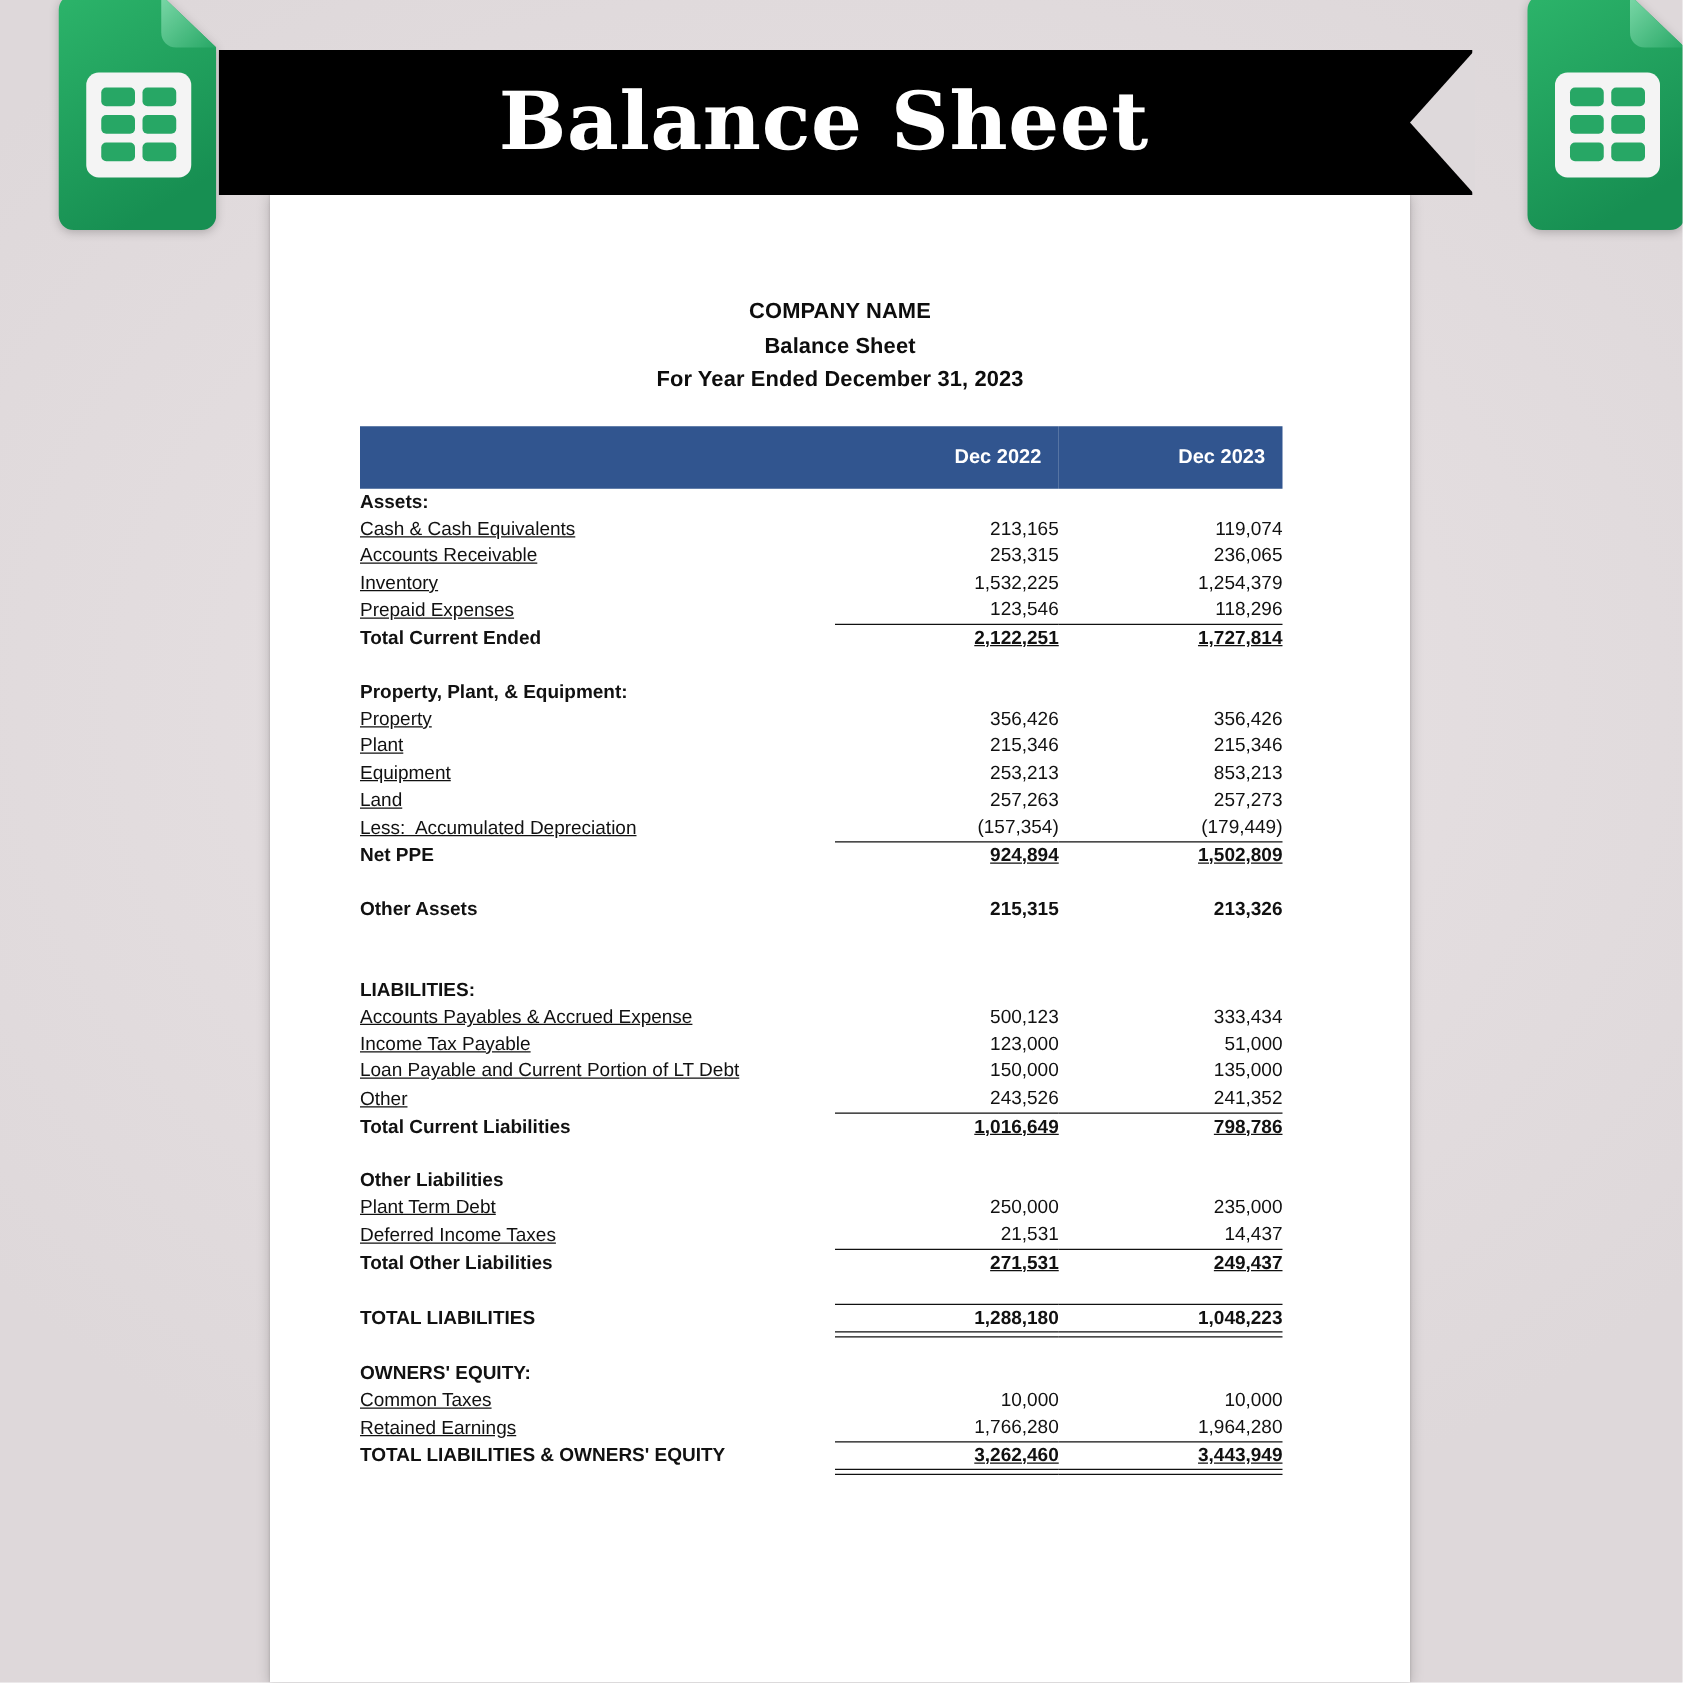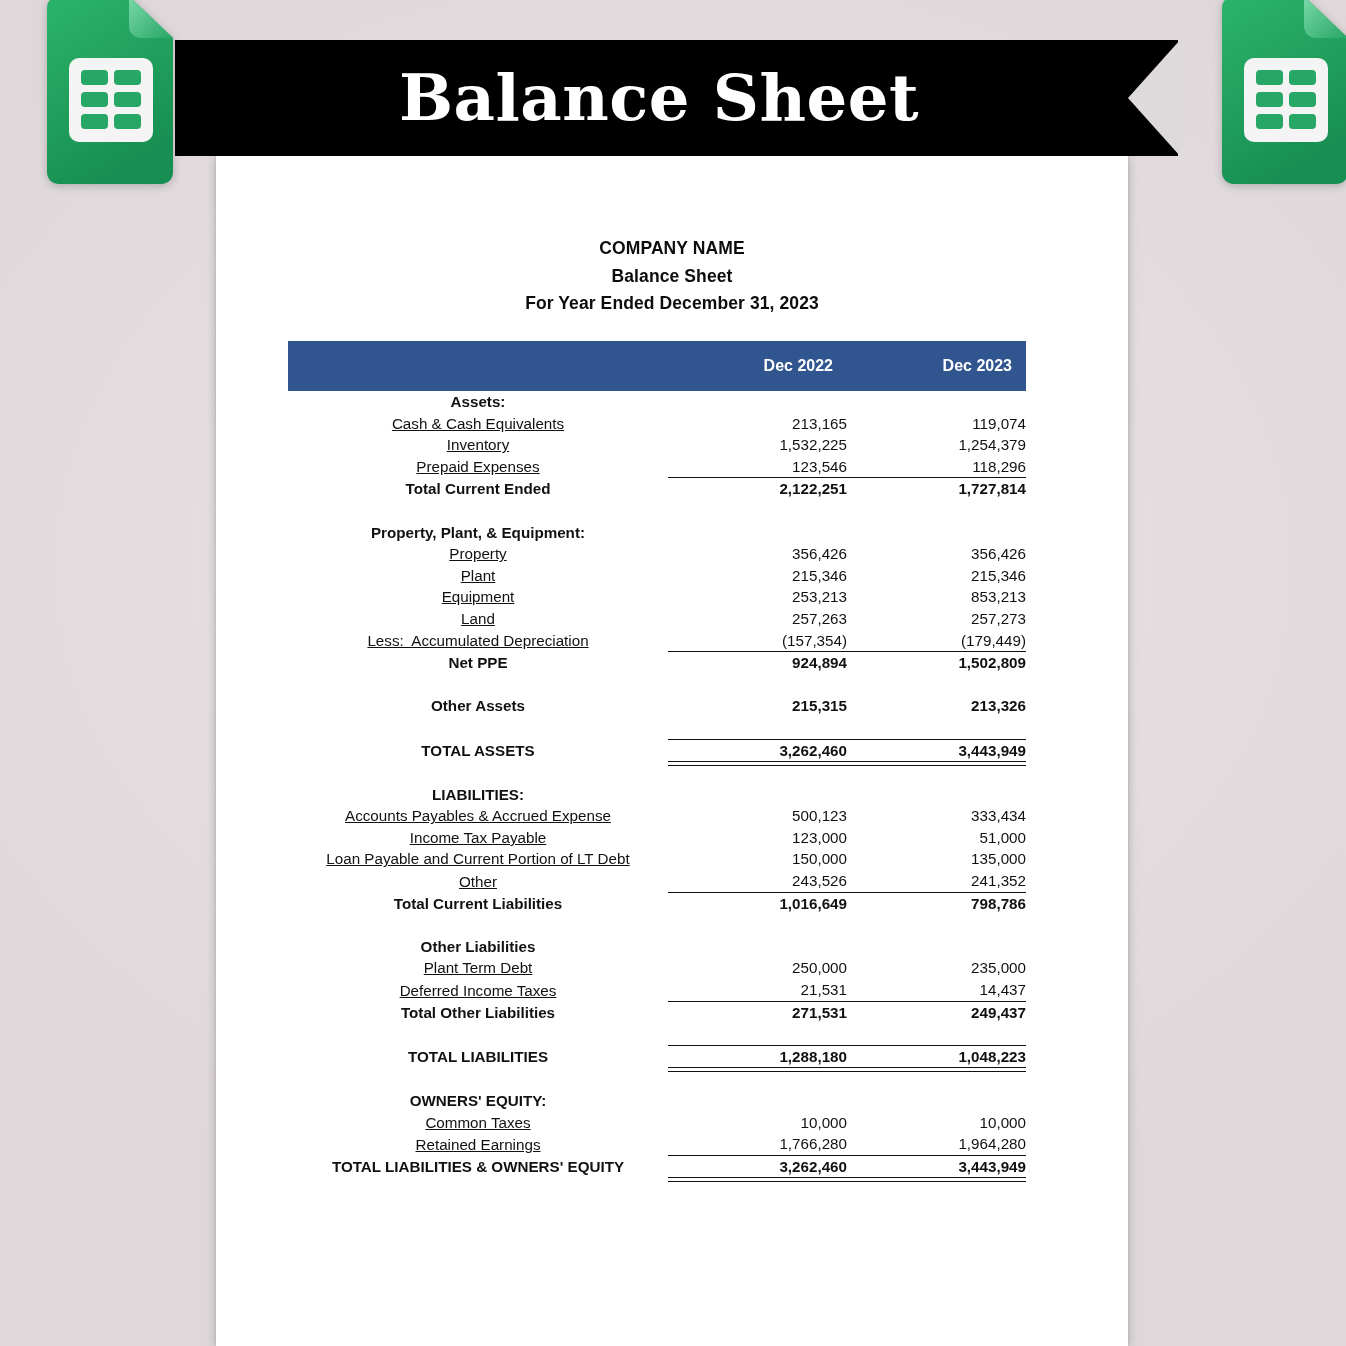--- a/index.html
+++ b/index.html
@@ -121,29 +121,29 @@
   }
   table.bs th.head-blank { text-align: left; }
 
   table.bs td {
     height: 21.6px;
     padding: 0;
     vertical-align: bottom;
     line-height: 21.6px;
     white-space: pre;
   }
-  td.label   { text-align: center; }
+  td.label   { text-align: left; }
   td.val     { text-align: right; padding-right: 14px; }
 
   .indent1 { padding-left: 14px; text-decoration: underline; }
   .bold    { font-weight: bold; }
   .spacer td { height: 21.6px; }
 
   
-  .rule-top    { border-top: 1.6px solid #111; }
+  .rule-top    { border-top: 1.6px solid #111; text-decoration: underline; }
   .grand td.val {
     border-top: 1.6px solid #111;
     border-bottom: 1.6px solid #111;
     position: relative;
   }
   .grand td.val::after {
     content: "";
     position: absolute;
     left: 0; right: 0;
     bottom: -5px;
@@ -230,20 +230,25 @@
           <td class="label bold">Assets:</td>
           <td class="val bold"></td>
           <td class="val bold"></td>
         </tr>
         <tr>
           <td class="label indent1">Cash &amp; Cash Equivalents</td>
           <td class="val">213,165</td>
           <td class="val">119,074</td>
         </tr>
         <tr>
+          <td class="label indent1">Accounts Receivable</td>
+          <td class="val">253,315</td>
+          <td class="val">236,065</td>
+        </tr>
+        <tr>
           <td class="label indent1">Inventory</td>
           <td class="val">1,532,225</td>
           <td class="val">1,254,379</td>
         </tr>
         <tr>
           <td class="label indent1">Prepaid Expenses</td>
           <td class="val">123,546</td>
           <td class="val">118,296</td>
         </tr>
         <tr>
@@ -292,25 +297,20 @@
         <tr class="spacer">
           <td colspan="3"></td>
         </tr>
         <tr>
           <td class="label bold">Other Assets</td>
           <td class="val bold">215,315</td>
           <td class="val bold">213,326</td>
         </tr>
         <tr class="spacer">
           <td colspan="3"></td>
-        </tr>
-        <tr class="grand">
-          <td class="label bold">TOTAL ASSETS</td>
-          <td class="val bold">3,262,460</td>
-          <td class="val bold">3,443,949</td>
         </tr>
         <tr class="spacer">
           <td colspan="3"></td>
         </tr>
         <tr>
           <td class="label bold">LIABILITIES:</td>
           <td class="val bold"></td>
           <td class="val bold"></td>
         </tr>
         <tr>

